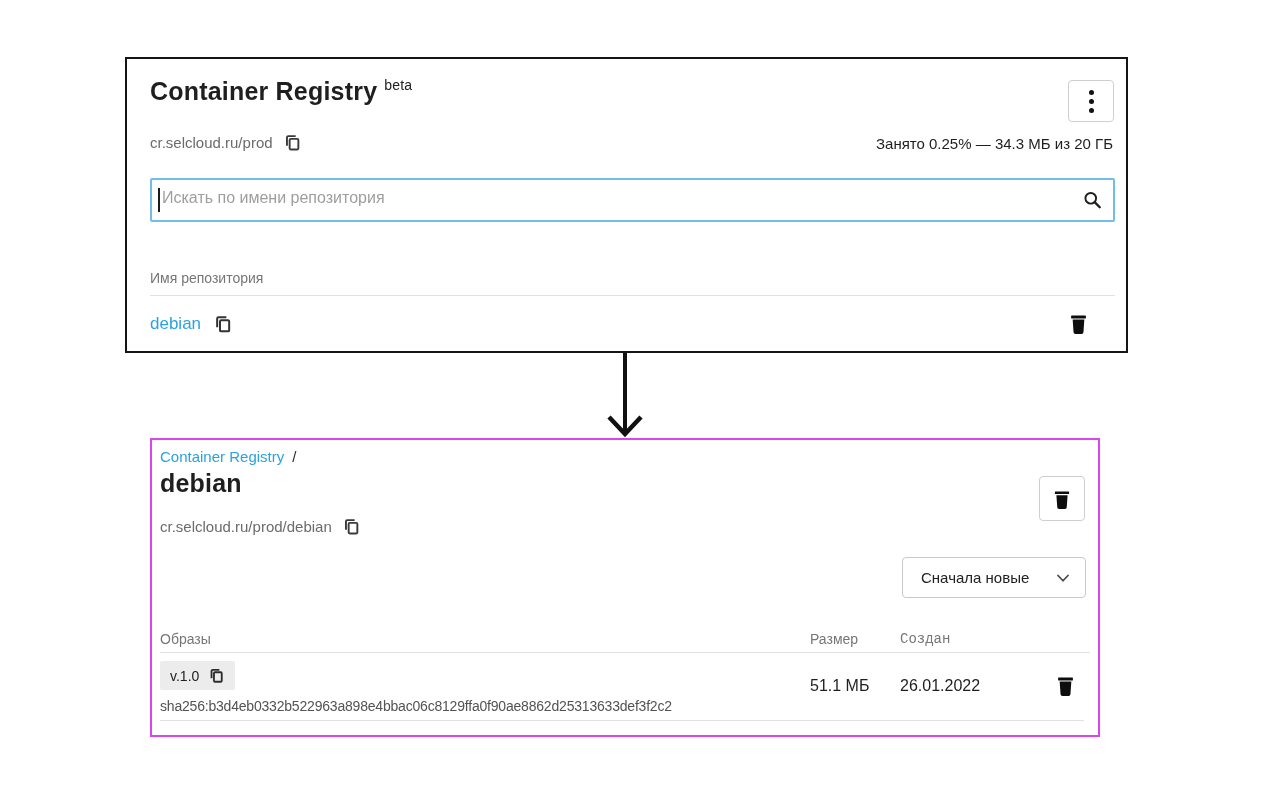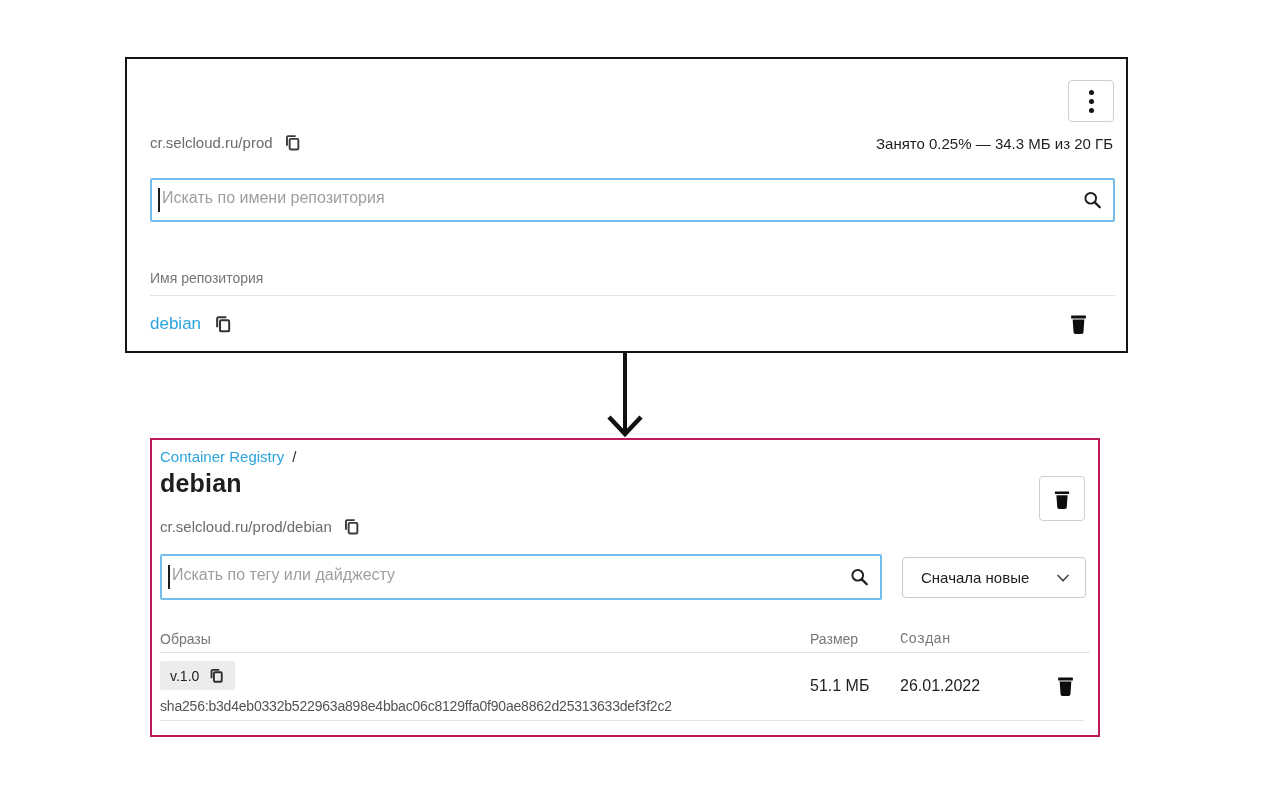--- a/index.html
+++ b/index.html
@@ -2,21 +2,21 @@
 <html><head>
 <meta charset="utf-8">
 <style>
   html,body{margin:0;padding:0;}
   body{
     width:1283px;height:790px;position:relative;background:#ffffff;
     font-family:"Liberation Sans", sans-serif;color:#212121;overflow:hidden;
   }
   .panel{position:absolute;background:#fff;box-sizing:border-box;}
   #registry-panel{left:125px;top:57px;width:1003px;height:296px;border:2px solid #151515;}
-  #repo-panel{left:150px;top:438px;width:950px;height:299px;border:2px solid #be185d;}
+  #repo-panel{left:150px;top:438px;width:950px;height:299px;border:2px solid #d946ef;}
 
   .abs{position:absolute;}
 
   
   .page-title{font-size:25px;font-weight:bold;color:#1f1f1f;letter-spacing:.2px;}
   .beta{font-size:14px;font-weight:normal;position:relative;top:-10px;margin-left:7px;color:#212121;}
 
   
   .url-row{display:flex;align-items:center;gap:10px;font-size:15px;color:#6b6b6b;}
 
@@ -64,20 +64,23 @@
   .cell-val{font-size:16px;color:#1f1f1f;}
 
   svg{display:block;}
   .plain-btn{background:none;border:none;padding:0;cursor:pointer;display:flex;}
 </style>
 </head>
 <body>
 
 <div class="panel" id="registry-panel">
 
+  <div class="abs page-title" style="left:23px;top:18px;">
+    <span>Container Registry</span><span class="beta">beta</span>
+  </div>
 
   <button class="abs icon-btn" style="right:12px;top:21px;width:46px;height:42px;">
     <span class="kebab">
         <i></i>
         <i></i>
         <i></i>
       </span>
   </button>
 
   <div class="abs url-row" style="left:23px;top:74px;">
@@ -148,30 +151,20 @@
   <div class="abs url-row" style="left:8px;top:77px;">
     <span>cr.selcloud.ru/prod/debian</span>
     <button class="plain-btn">
       <svg viewBox="0 0 24 24" width="19" height="19">
         <path d="M5 16V5.5A1.6 1.6 0 0 1 6.6 4H16" fill="none" stroke="#3a3a3a" stroke-width="2.4"></path>
         <rect x="8.4" y="7.4" width="11" height="13.4" rx="1.4" fill="none" stroke="#3a3a3a" stroke-width="2.4"></rect>
       </svg>
     </button>
   </div>
 
-  <div class="abs search-wrap" style="left:8px;top:114px;width:722px;height:46px;">
-    <input type="text" placeholder="Искать по тегу или дайджесту" style="">
-    <span class="caret"></span>
-    <span class="mag">
-      <svg viewBox="0 0 24 24" width="21" height="21">
-        <circle cx="10" cy="10" r="6.1" fill="none" stroke="#1f1f1f" stroke-width="2.2"></circle>
-        <line x1="14.7" y1="14.7" x2="20.3" y2="20.3" stroke="#1f1f1f" stroke-width="2.7" stroke-linecap="round"></line>
-      </svg>
-    </span>
-  </div>
 
   <div class="abs dropdown" style="left:750px;top:117px;width:184px;height:41px;">
     <span>Сначала новые</span>
     <svg viewBox="0 0 24 24" width="20" height="20">
       <polyline points="6,9 12,15.3 18,9" fill="none" stroke="#4a4a4a" stroke-width="2.1" stroke-linecap="round" stroke-linejoin="round"></polyline>
     </svg>
   </div>
 
   <div class="abs col-header" style="left:8px;top:191px;">Образы</div>
   <div class="abs col-header" style="left:658px;top:191px;">Размер</div>

